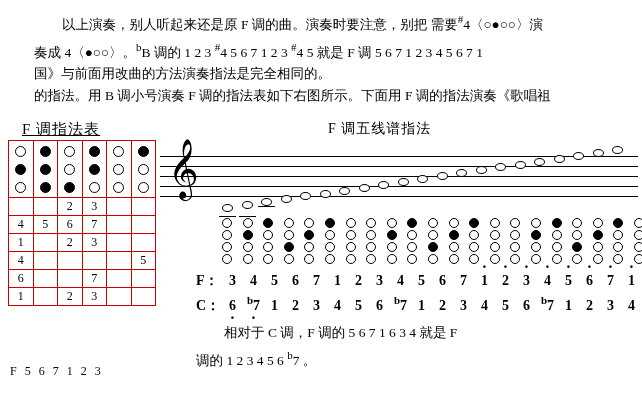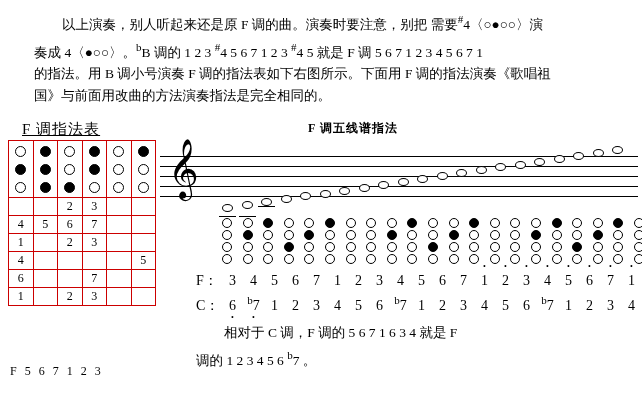--- a/index.html
+++ b/index.html
@@ -40,25 +40,24 @@
   .title-left {
     position: absolute;
     left: 22px;
     top: 120px;
     font-size: 15px;
     letter-spacing: 1px;
     text-decoration: underline;
   }
   .title-right {
     position: absolute;
-    left: 308px;
+    left: 328px;
     top: 120px;
-    font-size: 12px;
+    font-size: 14px;
     letter-spacing: 1px;
-    font-weight: bold;
   }
 
   
   #lefttable {
     position: absolute;
     left: 8px;
     top: 140px;
     width: 148px;
   }
   #lefttable table {
@@ -165,20 +164,21 @@
     margin-bottom: 2px;
     background: #fff;
   }
   .gdot.fill { background: #000; }
 
   
   .numrow {
     position: absolute;
     font-size: 14px;
     white-space: nowrap;
+    font-weight: bold;
   }
   .numrow .lbl {
     display: inline-block;
     width: 26px;
   }
   .numrow span.n {
     display: inline-block;
     width: 21px;
     text-align: center;
     position: relative;
@@ -221,24 +221,24 @@
 <div id="page">
 
   <div class="para">
     <div class="line">
       <span class="ind"></span>以上演奏，别人听起来还是原 F 调的曲。演奏时要注意，别把 需要<sup class="sharp">#</sup>4〈○●○○〉演
     </div>
     <div class="line">
       奏成 4〈●○○〉。<sup class="sharp">b</sup>B 调的 1 2 3 <sup class="sharp">#</sup>4 5 6 7 1 2 3 <sup class="sharp">#</sup>4 5 就是 F 调 5 6 7 1 2 3 4 5 6 7 1
     </div>
     <div class="line">
-      的指法。用 B 调小号演奏 F 调的指法表如下右图所示。下面用 F 调的指法演奏《歌唱祖
+      国》与前面用改曲的方法演奏指法是完全相同的。
     </div>
     <div class="line">
-      国》与前面用改曲的方法演奏指法是完全相同的。
+      的指法。用 B 调小号演奏 F 调的指法表如下右图所示。下面用 F 调的指法演奏《歌唱祖
     </div>
   </div>
 
   <div class="title-left">F 调指法表</div>
   <div class="title-right">F 调五线谱指法</div>
 
   <div id="lefttable">
     <table>
       <tbody id="lt-body">
           <tr>

